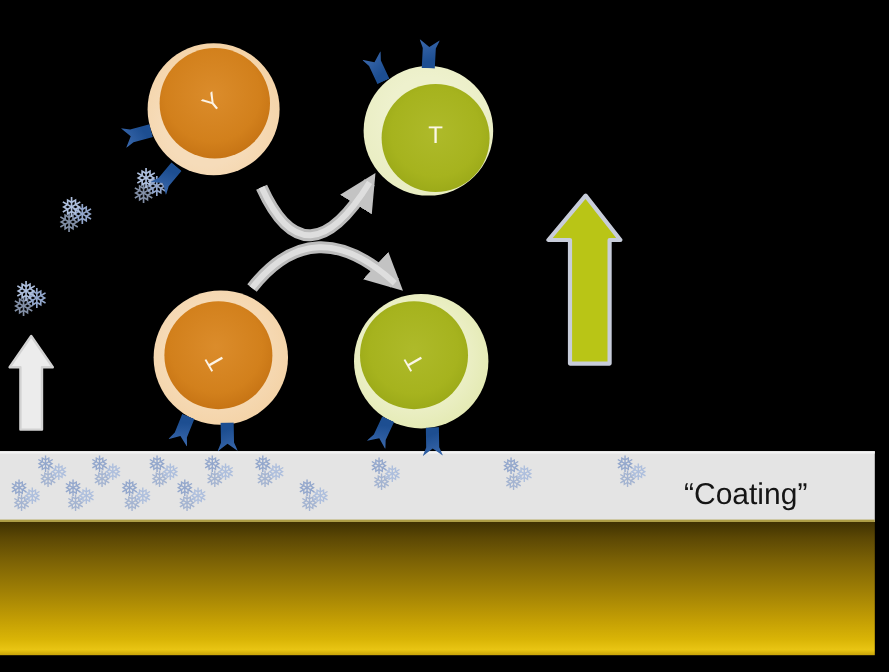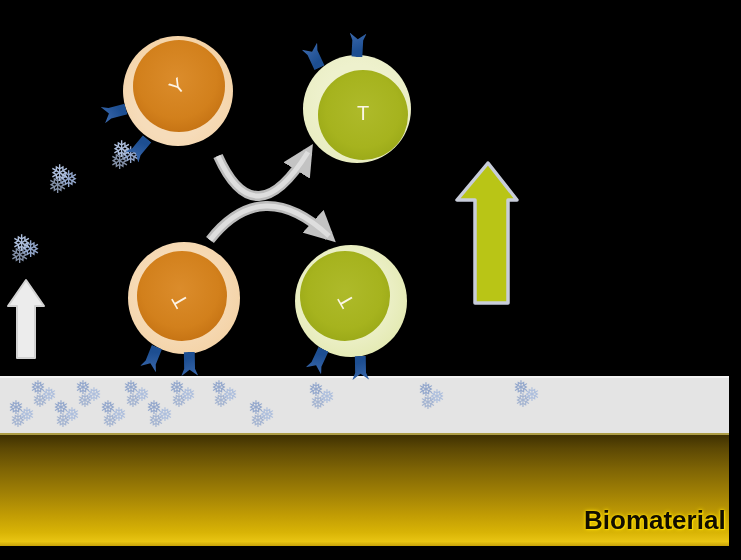--- a/index.html
+++ b/index.html
@@ -76,21 +76,21 @@
   }
   .arrow-svg{position:absolute;}
 </style>
 </head>
 <body>
 
 <div id="stage">
 
   <div id="coating-layer"></div>
   <div id="biomaterial-layer"></div>
-  <span id="biomaterial-label" class="layer-label">Biomaterial</span>
+  <span id="coating-label" class="layer-label">“Coating”</span>
 
   <div id="cell-top-orange" class="cell">
     <div class="cell-inner"></div>
     <span class="cell-glyph">Y</span>
   </div>
   <div id="cell-top-green" class="cell">
     <div class="cell-inner"></div>
     <span class="cell-glyph">T</span>
   </div>
   <div id="cell-bottom-orange" class="cell">

